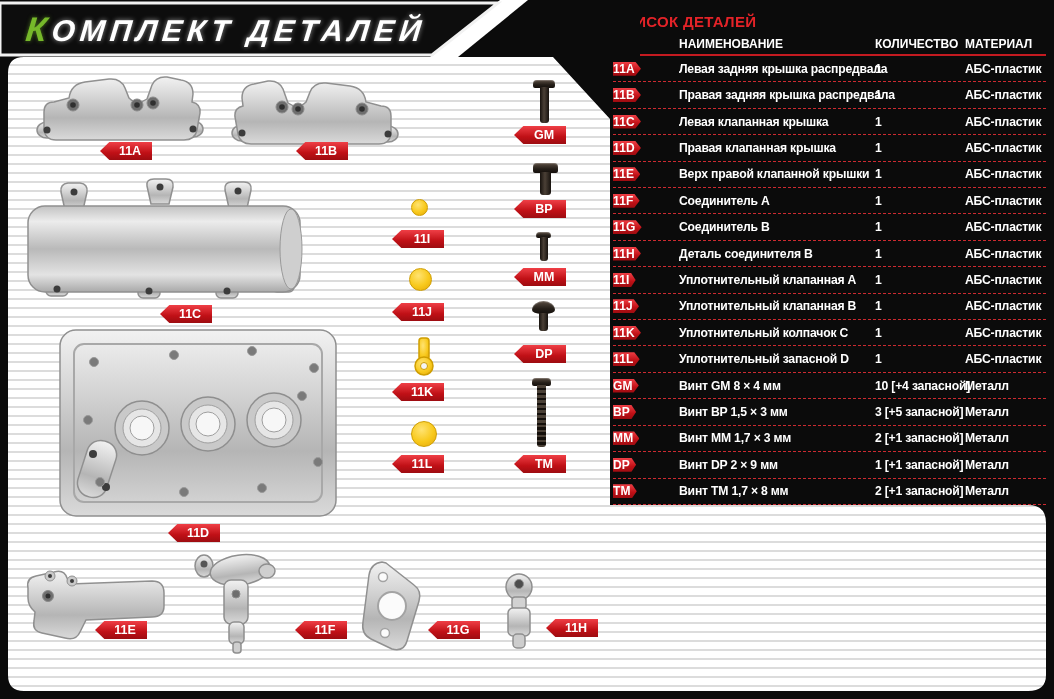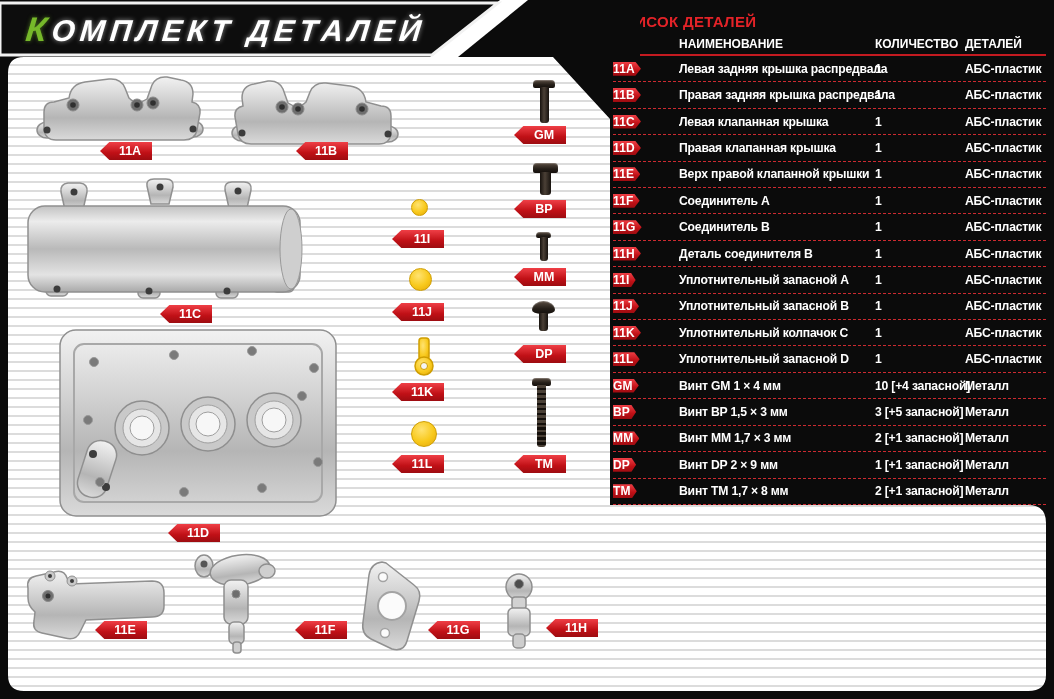--- a/index.html
+++ b/index.html
@@ -110,21 +110,21 @@
     <polygon points="0,3 498,3 432,55 0,55" fill="#0d0d0d" stroke="#f2f2f2" stroke-width="3"></polygon>
   </svg>
   <div class="banner-title"><span class="k">К</span><span>ОМПЛЕКТ ДЕТАЛЕЙ</span></div>
 
   <div class="parts-table">
     <div class="pt-title">СПИСОК ДЕТАЛЕЙ</div>
     <div class="pt-header">
       <span>No.</span>
       <span>НАИМЕНОВАНИЕ</span>
       <span>КОЛИЧЕСТВО</span>
-      <span>ДЕТАЛЕЙ</span>
+      <span>МАТЕРИАЛ</span>
     </div>
     <div class="pt-rows">
     <div class="prow">
       <span><span class="row-tag">11A</span></span>
       <span class="cell">Левая задняя крышка распредвала</span>
       <span class="cell">1</span>
       <span class="cell">АБС-пластик</span>
     </div>
 
     <div class="prow">
@@ -171,49 +171,49 @@
 
     <div class="prow">
       <span><span class="row-tag">11H</span></span>
       <span class="cell">Деталь соединителя B</span>
       <span class="cell">1</span>
       <span class="cell">АБС-пластик</span>
     </div>
 
     <div class="prow">
       <span><span class="row-tag">11I</span></span>
-      <span class="cell">Уплотнительный запасной A</span>
+      <span class="cell">Уплотнительный клапанная A</span>
       <span class="cell">1</span>
       <span class="cell">АБС-пластик</span>
     </div>
 
     <div class="prow">
       <span><span class="row-tag">11J</span></span>
-      <span class="cell">Уплотнительный запасной B</span>
+      <span class="cell">Уплотнительный клапанная B</span>
       <span class="cell">1</span>
       <span class="cell">АБС-пластик</span>
     </div>
 
     <div class="prow">
       <span><span class="row-tag">11K</span></span>
       <span class="cell">Уплотнительный колпачок C</span>
       <span class="cell">1</span>
       <span class="cell">АБС-пластик</span>
     </div>
 
     <div class="prow">
       <span><span class="row-tag">11L</span></span>
       <span class="cell">Уплотнительный запасной D</span>
       <span class="cell">1</span>
       <span class="cell">АБС-пластик</span>
     </div>
 
     <div class="prow">
       <span><span class="row-tag">GM</span></span>
-      <span class="cell">Винт GM 1 × 4 мм</span>
+      <span class="cell">Винт GM 8 × 4 мм</span>
       <span class="cell">10 [+4 запасной]</span>
       <span class="cell">Металл</span>
     </div>
 
     <div class="prow">
       <span><span class="row-tag">BP</span></span>
       <span class="cell">Винт BP 1,5 × 3 мм</span>
       <span class="cell">3 [+5 запасной]</span>
       <span class="cell">Металл</span>
     </div>

